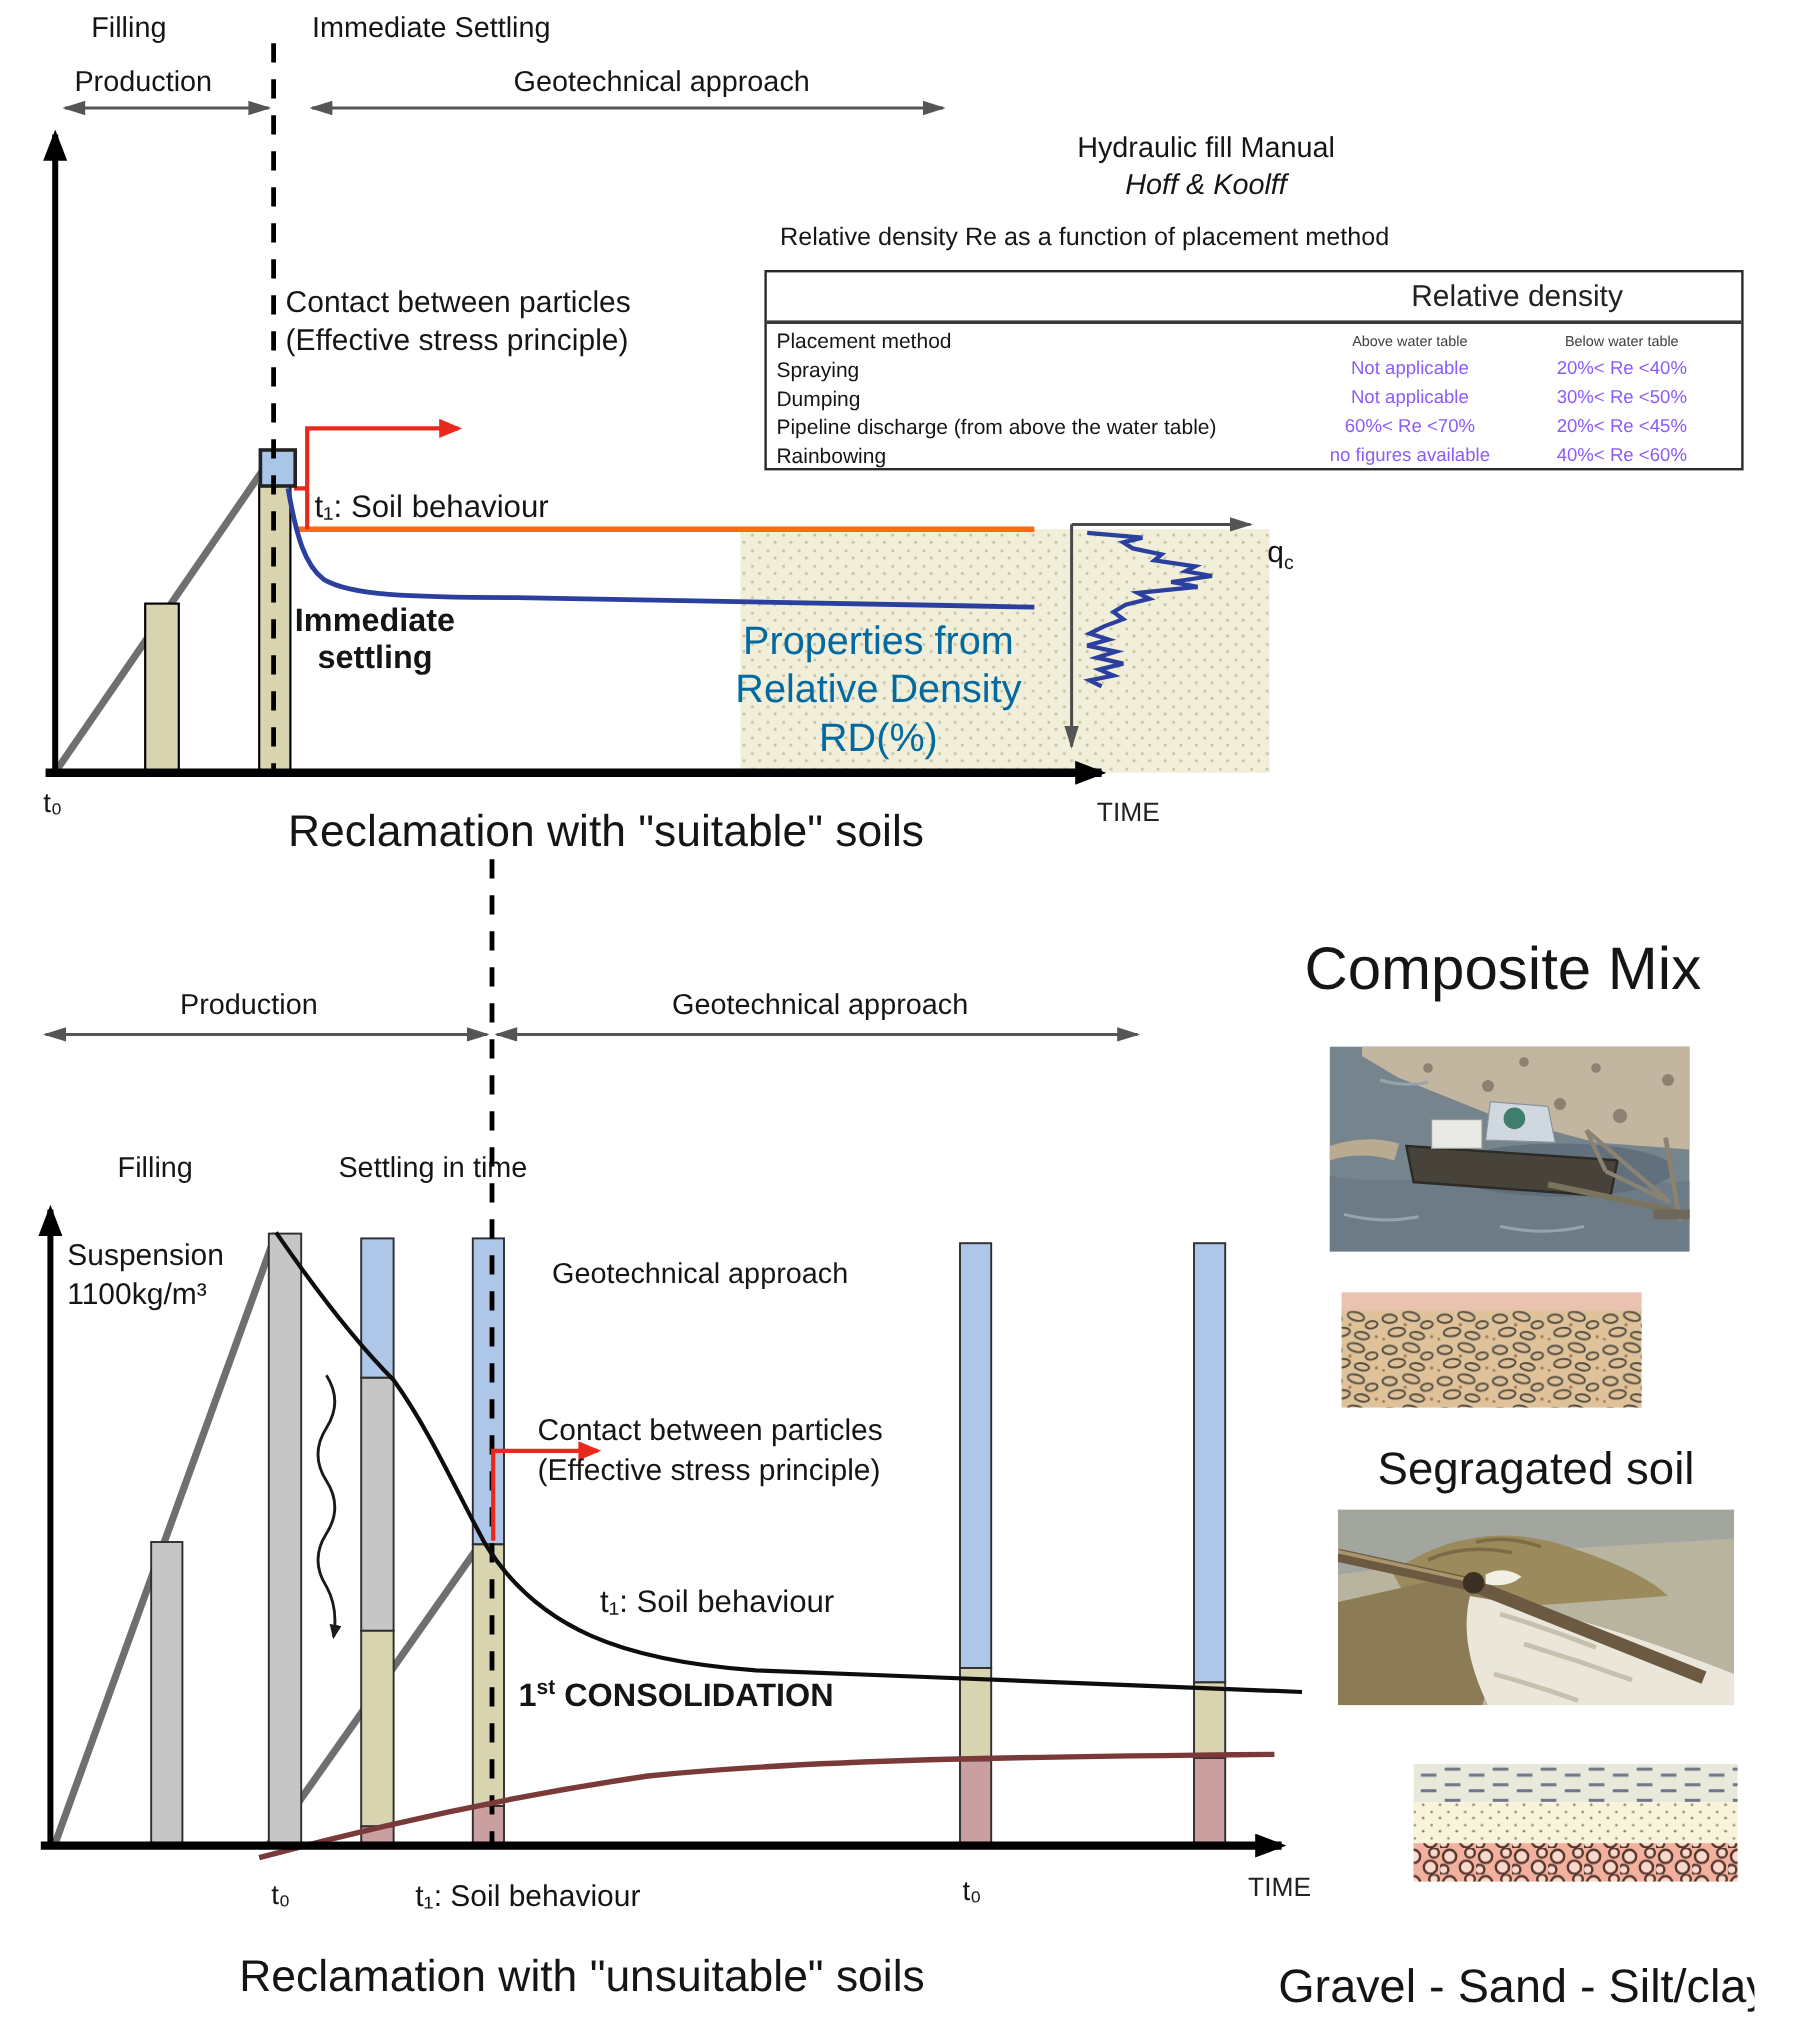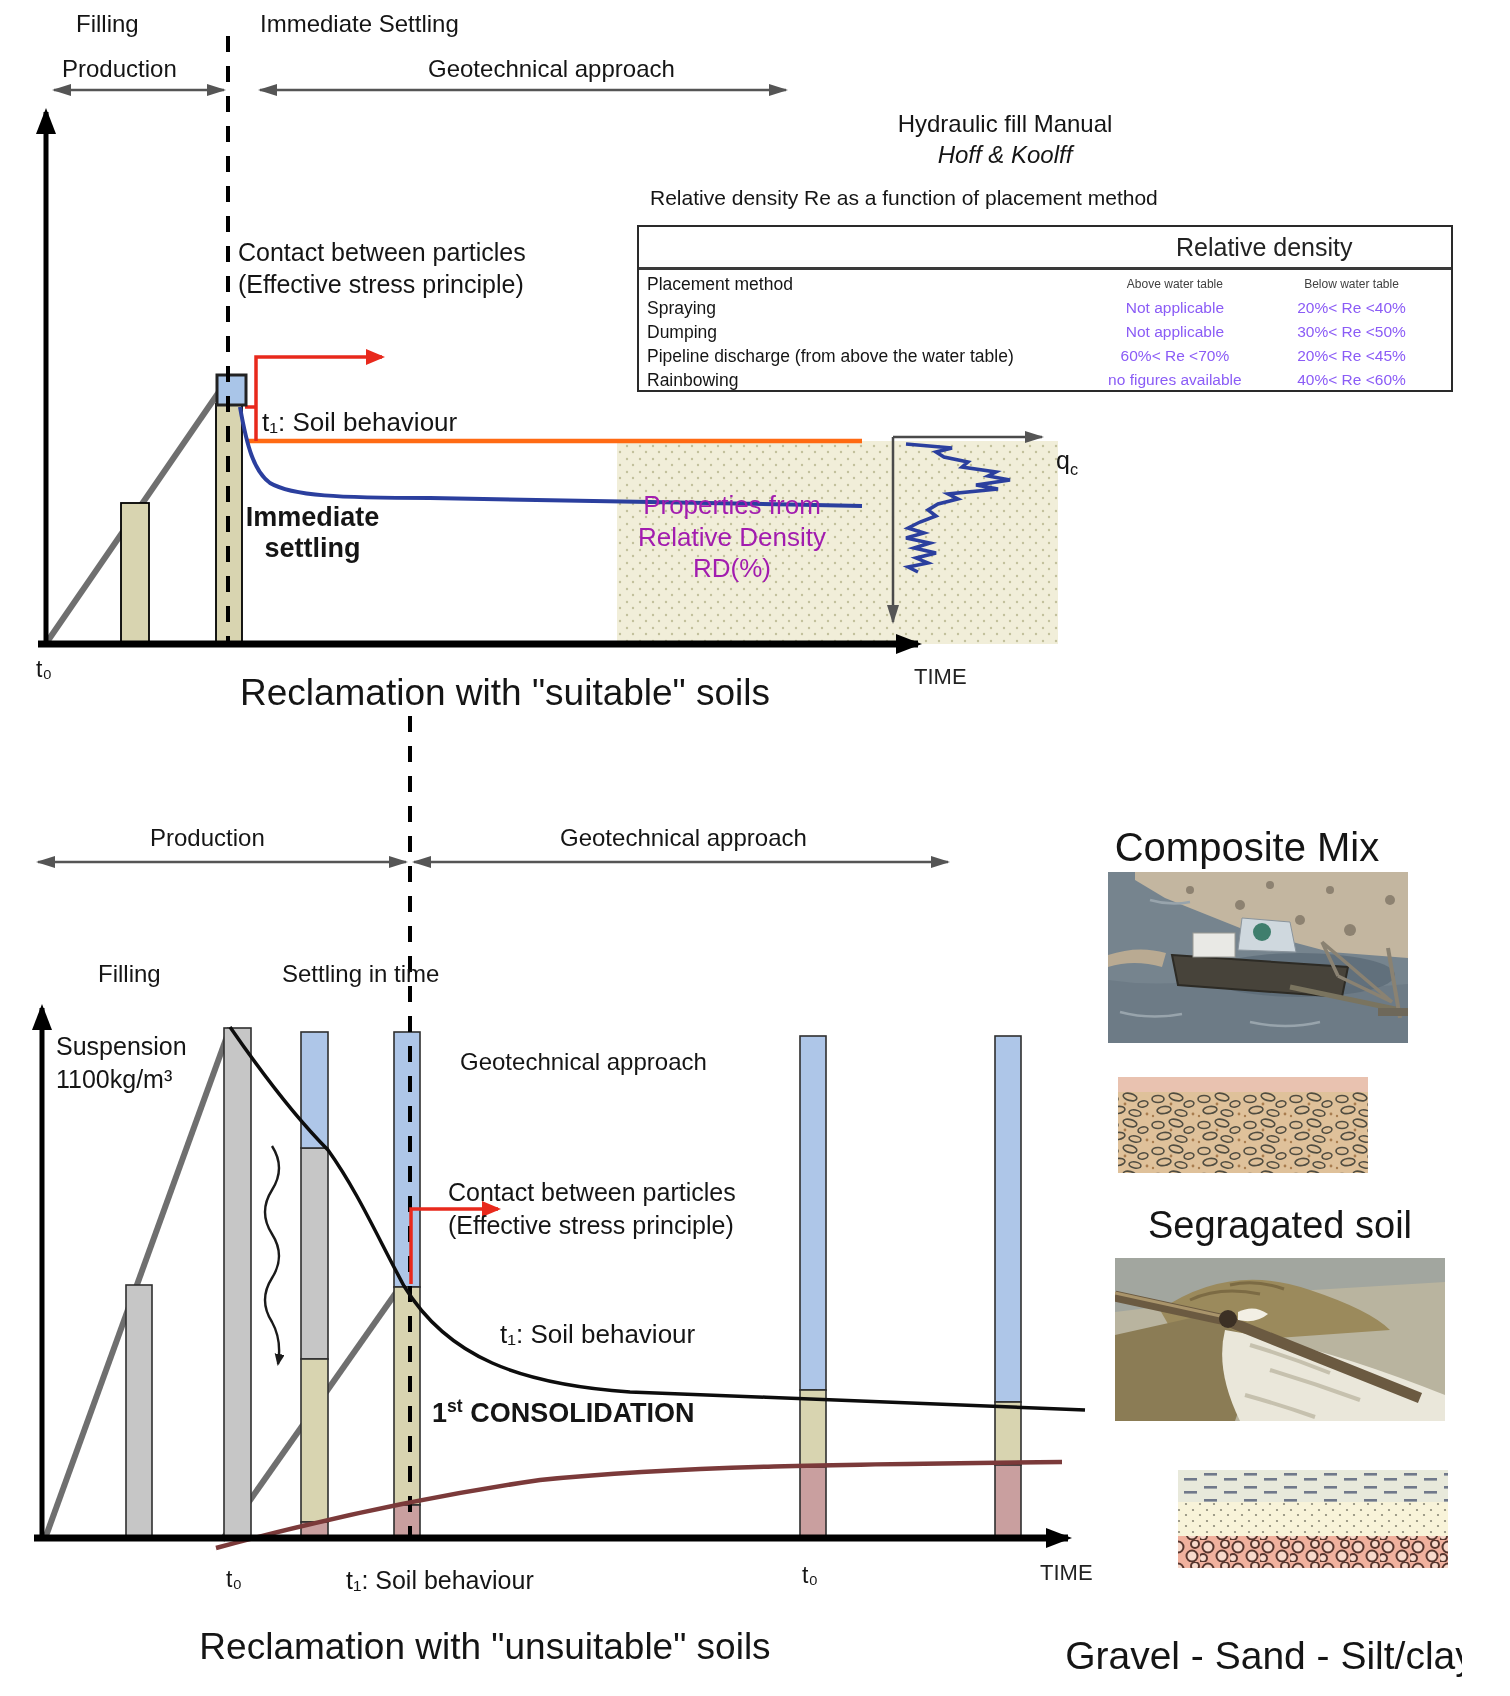--- a/index.html
+++ b/index.html
@@ -213,21 +213,21 @@
   <div class="t" style="left:238px;top:238px;font-size:25px;">Contact between particles</div>
   <div class="t" style="left:238px;top:270px;font-size:25px;">(Effective stress principle)</div>
 
   <div class="t" style="left:262px;top:408px;font-size:26px;">t₁: Soil behaviour</div>
 
   <div class="t ctr bold" style="left:240px;top:502px;width:145px;font-size:27px;">
     <span>Immediate</span><br>
     <span>settling</span>
   </div>
 
-  <div class="t ctr" style="left:592px;top:490px;width:280px;font-size:26px;line-height:1.22;color:#a21caf;">
+  <div class="t ctr" style="left:592px;top:514px;width:280px;font-size:33px;line-height:1.22;color:#0369a1;">
     <span>Properties from</span><br>
     <span>Relative Density</span><br>
     <span>RD(%)</span>
   </div>
 
   <div class="t" style="left:1056px;top:446px;font-size:25px;"><span>q</span><sub>c</sub></div>
   <div class="t" style="left:36px;top:656px;font-size:23px;">t₀</div>
   <div class="t" style="left:914px;top:664px;font-size:22px;color:#222;">TIME</div>
   <div class="t ctr" style="left:155px;top:672px;width:700px;font-size:37px;">Reclamation with "suitable" soils</div>
 
@@ -283,17 +283,17 @@
   <div class="t bold" style="left:432px;top:1396px;font-size:27px;">
     <span>1</span><sup>st</sup><span> CONSOLIDATION</span>
   </div>
 
   <div class="t" style="left:226px;top:1566px;font-size:23px;">t₀</div>
   <div class="t" style="left:346px;top:1566px;font-size:25px;">t₁: Soil behaviour</div>
   <div class="t" style="left:802px;top:1562px;font-size:23px;">t₀</div>
   <div class="t" style="left:1040px;top:1560px;font-size:22px;color:#222;">TIME</div>
   <div class="t ctr" style="left:130px;top:1626px;width:710px;font-size:37px;">Reclamation with "unsuitable" soils</div>
 
-  <div class="t ctr" style="left:1087px;top:824px;width:320px;font-size:40px;text-align:center;">Composite Mix</div>
+  <div class="t ctr" style="left:1087px;top:779px;width:320px;font-size:50px;text-align:center;">Composite Mix</div>
   <div class="t ctr" style="left:1030px;top:1634px;width:480px;font-size:39px;">Gravel - Sand - Silt/clay</div>
   <div class="t ctr" style="left:1110px;top:1204px;width:340px;font-size:38px;">Segragated soil</div>
 
 </div>
 
 </body></html>

